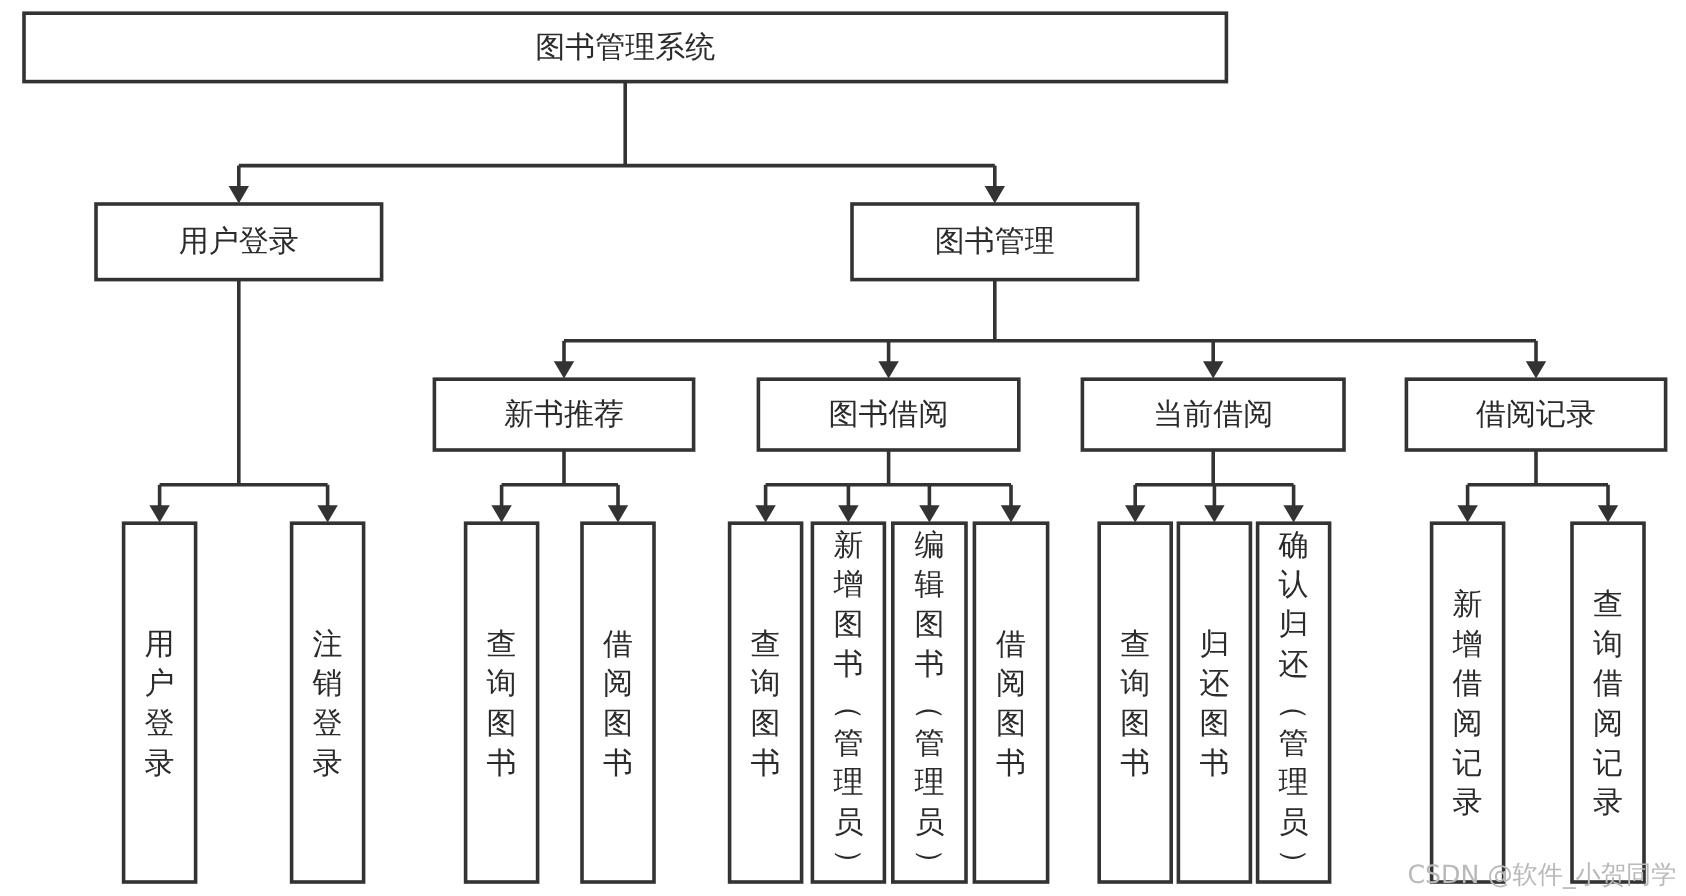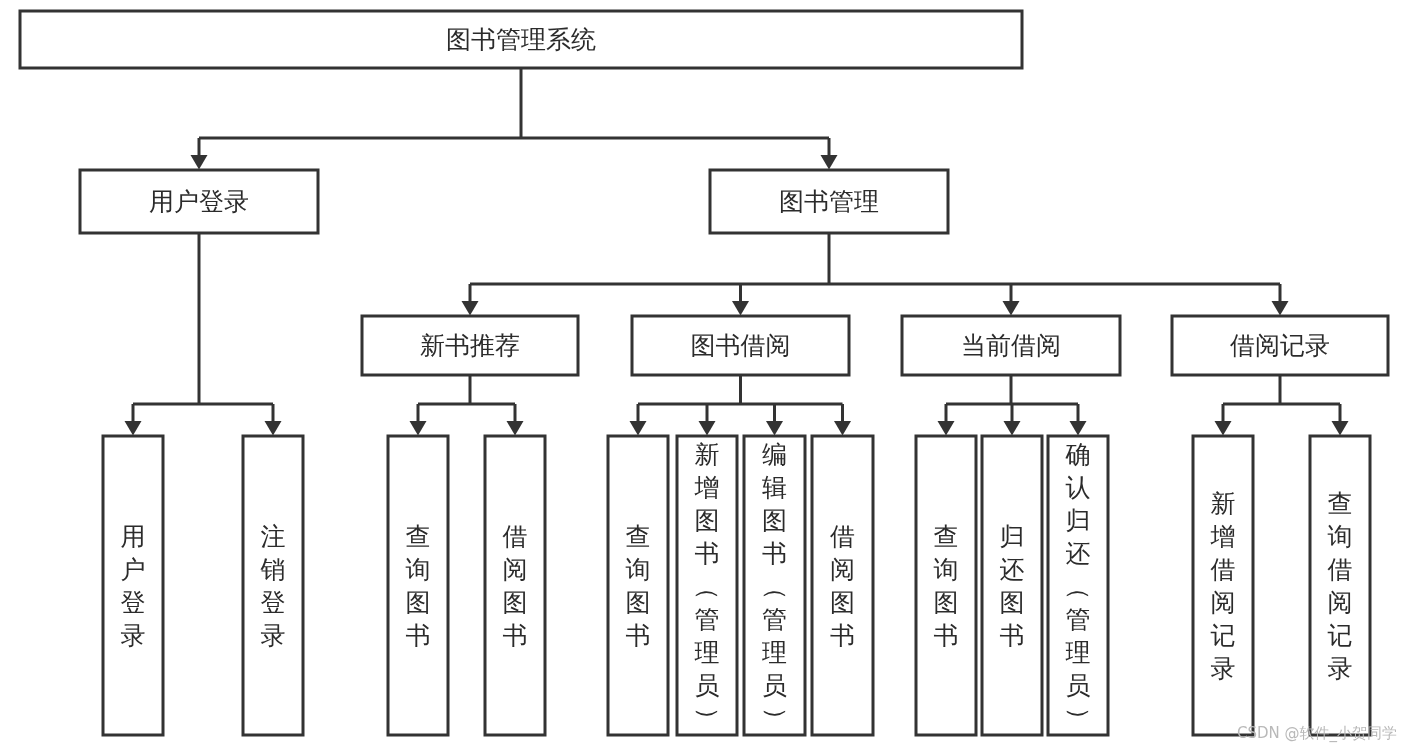--- a/index.html
+++ b/index.html
@@ -48,21 +48,21 @@
   }
   .arrow-head {
     fill: #333333;
     stroke: none;
   }
   .watermark {
     position: absolute;
     right: 8px;
     bottom: 4px;
     font-family: "DejaVu Sans", "Liberation Sans", sans-serif;
-    font-size: 15px;
+    font-size: 21px;
     color: #b9b9b9;
     white-space: nowrap;
     user-select: none;
   }
 </style>
 </head>
 <body>
 
 <div id="diagram-root">
   <svg class="flow" viewBox="0 0 1405 747" xmlns="http://www.w3.org/2000/svg">

